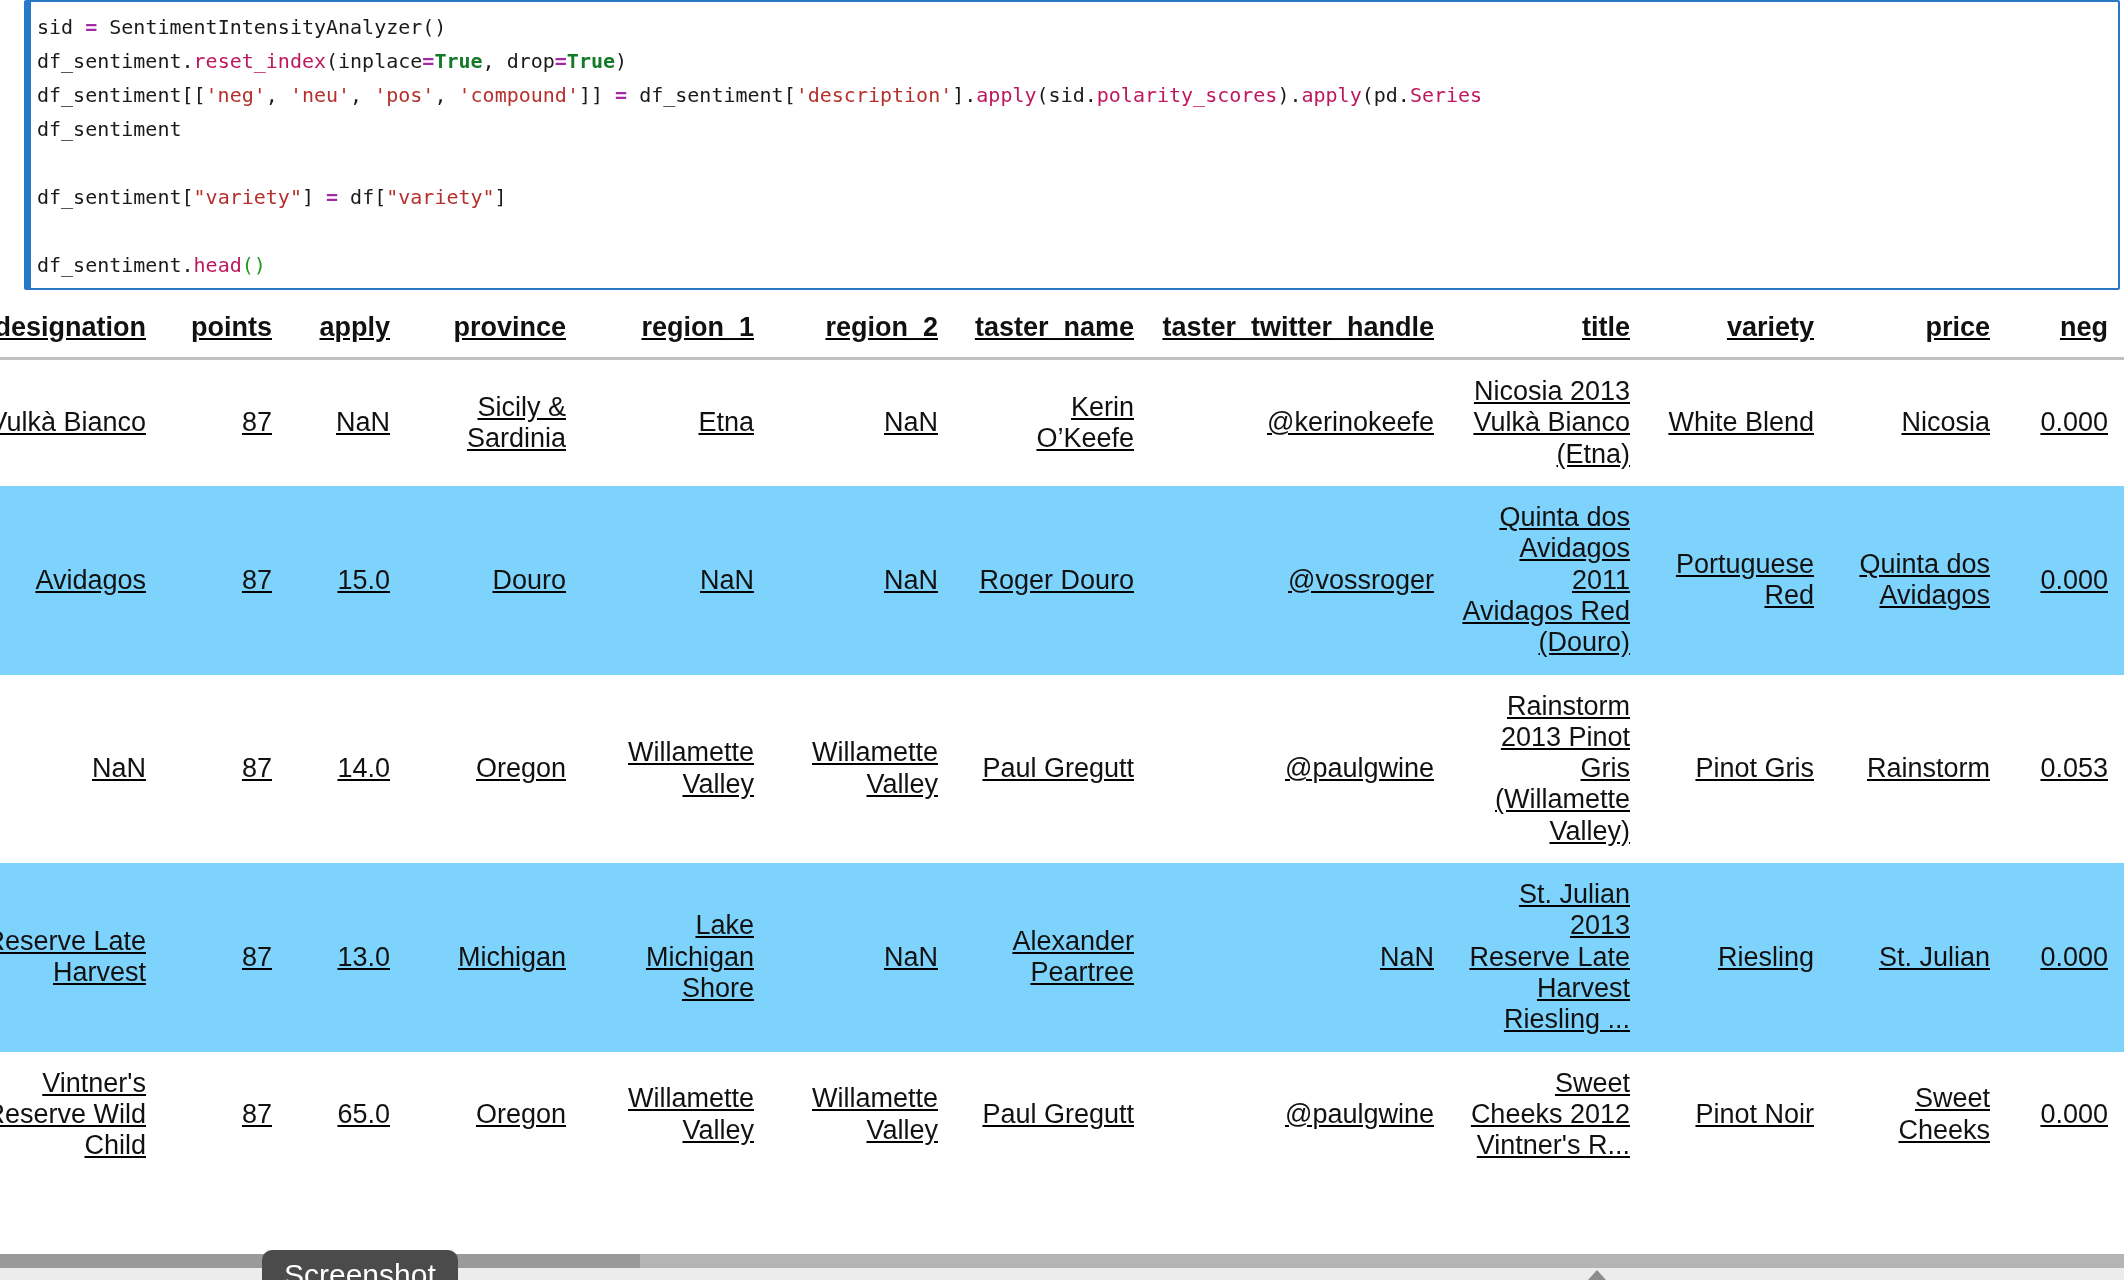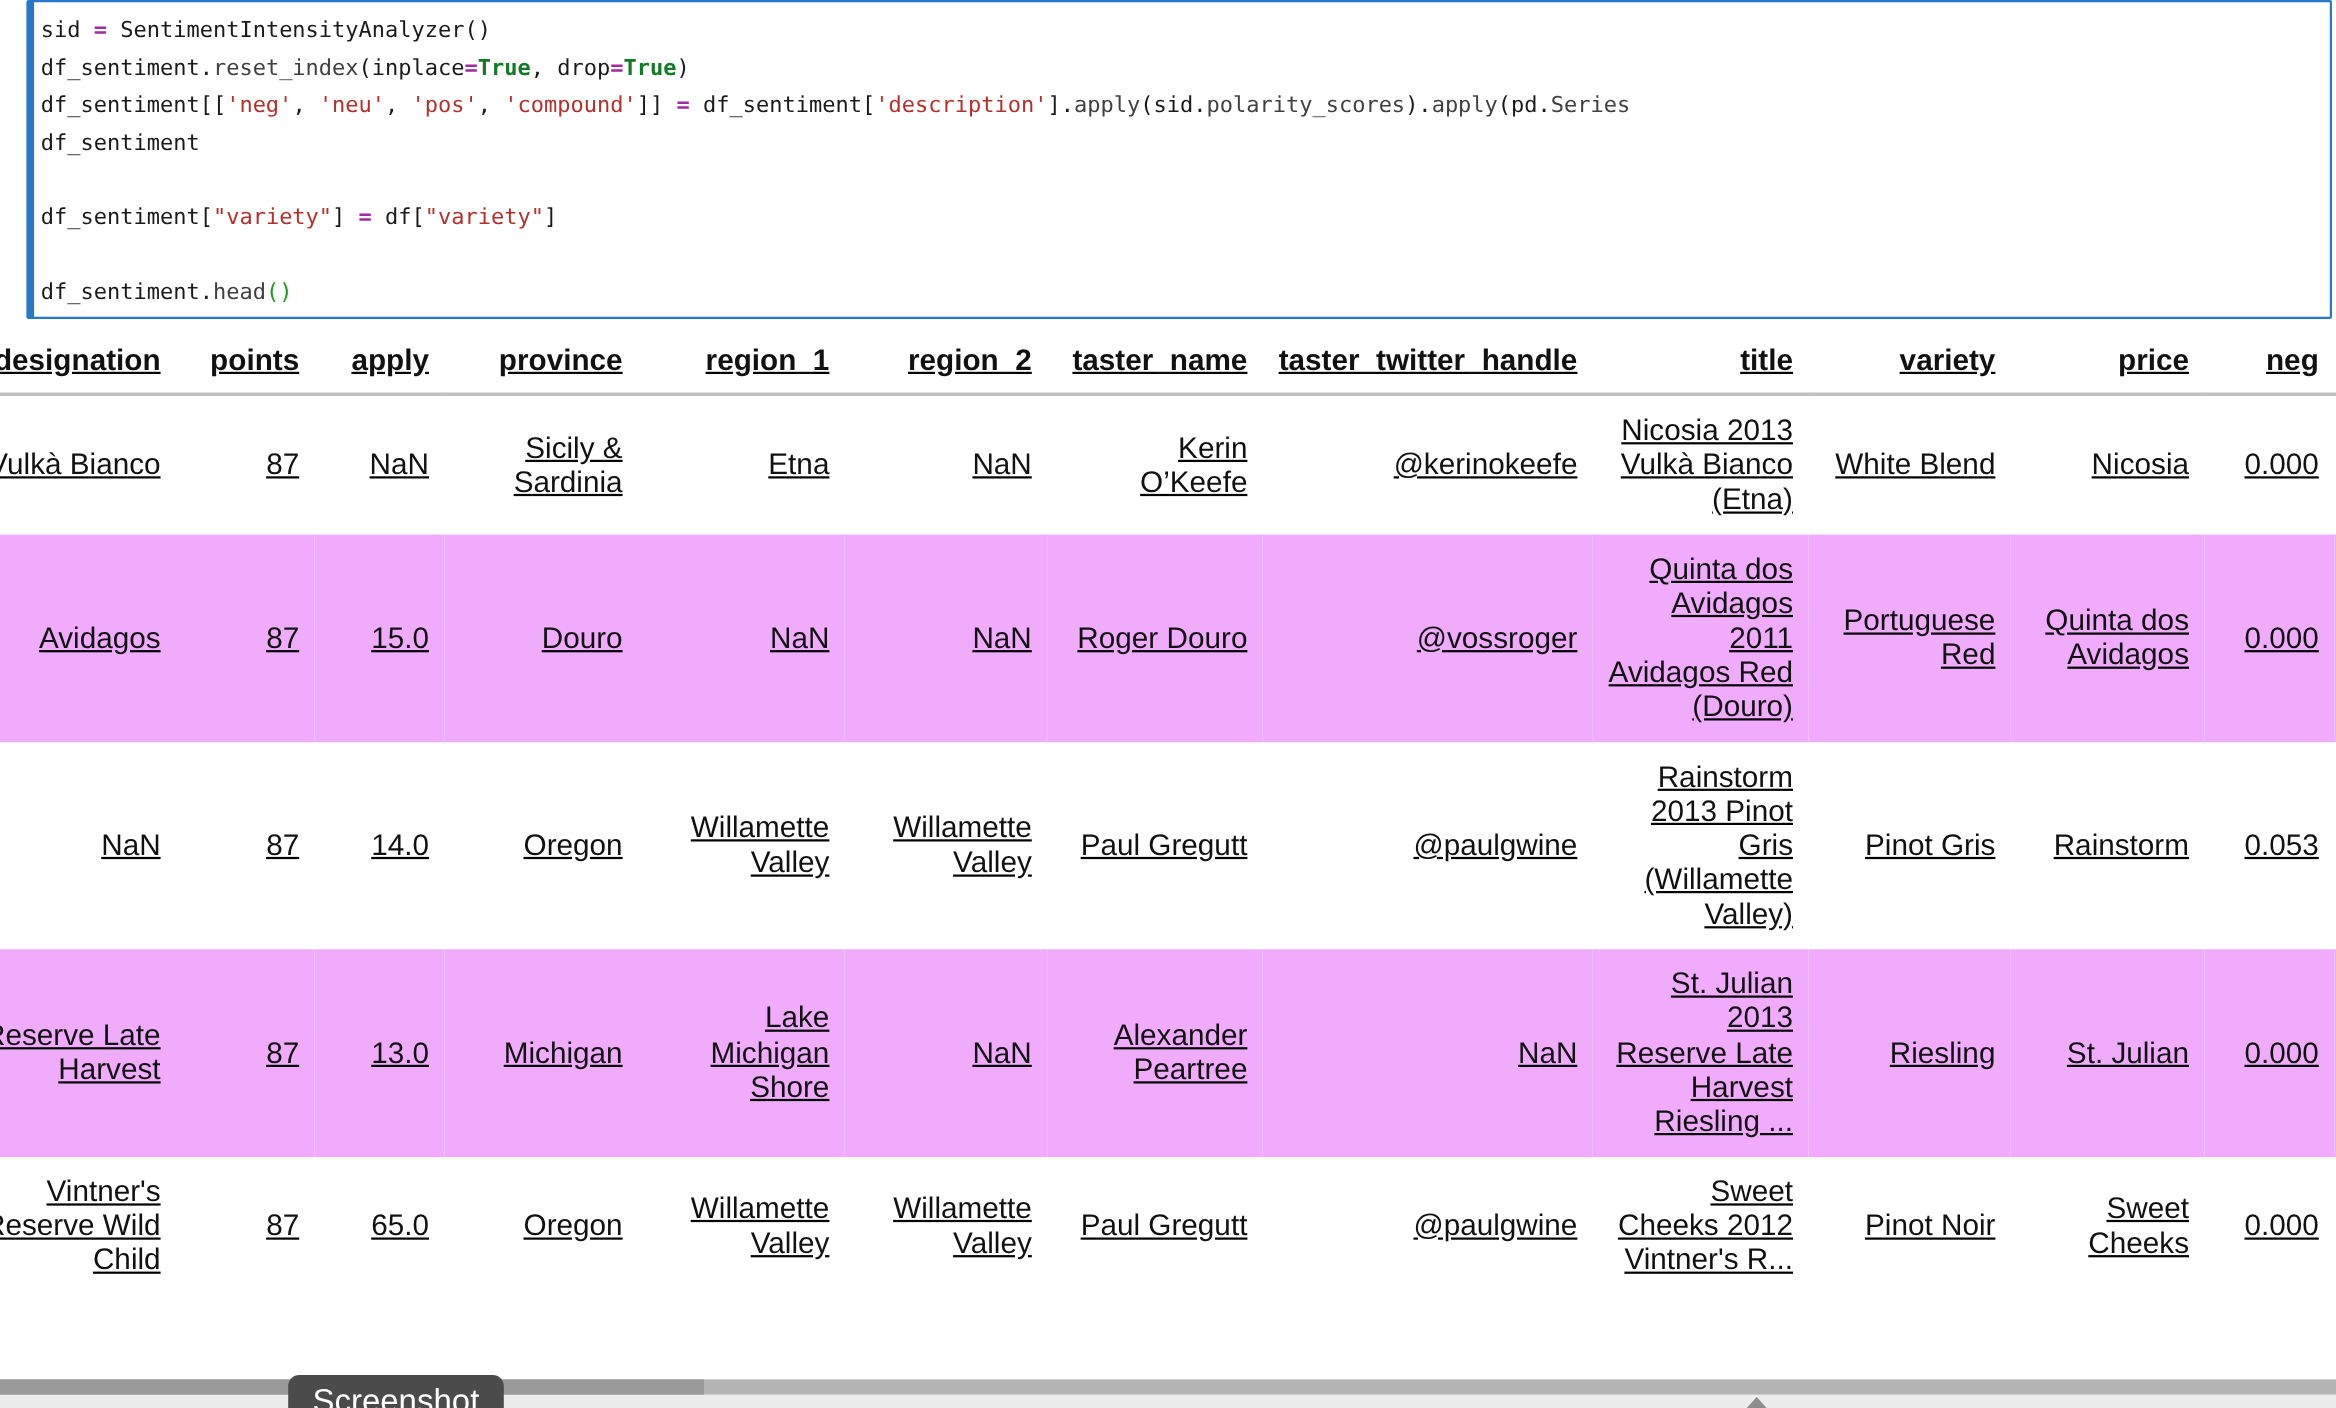--- a/index.html
+++ b/index.html
@@ -50,21 +50,21 @@
   .code-inner {
     padding: 8px 12px 0 6px;
     font-family: "DejaVu Sans Mono", monospace;
     font-size: 20px;
     line-height: 34px;
     color: #1a1a1a;
     white-space: pre;
     letter-spacing: 0px;
   }
   .code-inner .ln { display: block; height: 34px; }
-  .tok-fn   { color: #404040; }
+  .tok-fn   { color: #be185d; }
   .tok-str  { color: #b5302d; }
   .tok-op   { color: #a429a4; font-weight: bold; }
   .tok-kw   { color: #137a26; font-weight: bold; }
   .tok-par  { color: #1f9a1f; }
   .tok-plain{ color: #1a1a1a; }
 
   
   .out-prompt {
     position: absolute;
     left: -12px;
@@ -104,21 +104,21 @@
     background: #ffffff;
   }
   table.dataframe tbody td {
     text-align: right;
     vertical-align: middle;
     padding: 16px 14px;
     border: none;
     line-height: 1.16;
     word-wrap: break-word;
   }
-  table.dataframe tbody tr.odd td { background: #f0abfc; }
+  table.dataframe tbody tr.odd td { background: #7dd3fc; }
   table.dataframe tbody tr.even td { background: #ffffff; }
 
   
   .c-designation { width: 200px; }
   .c-points      { width: 98px;  }
   .c-price       { width: 90px;  }
   .c-province    { width: 148px; }
   .c-region1     { width: 160px; }
   .c-region2     { width: 156px; }
   .c-taster      { width: 168px; }

